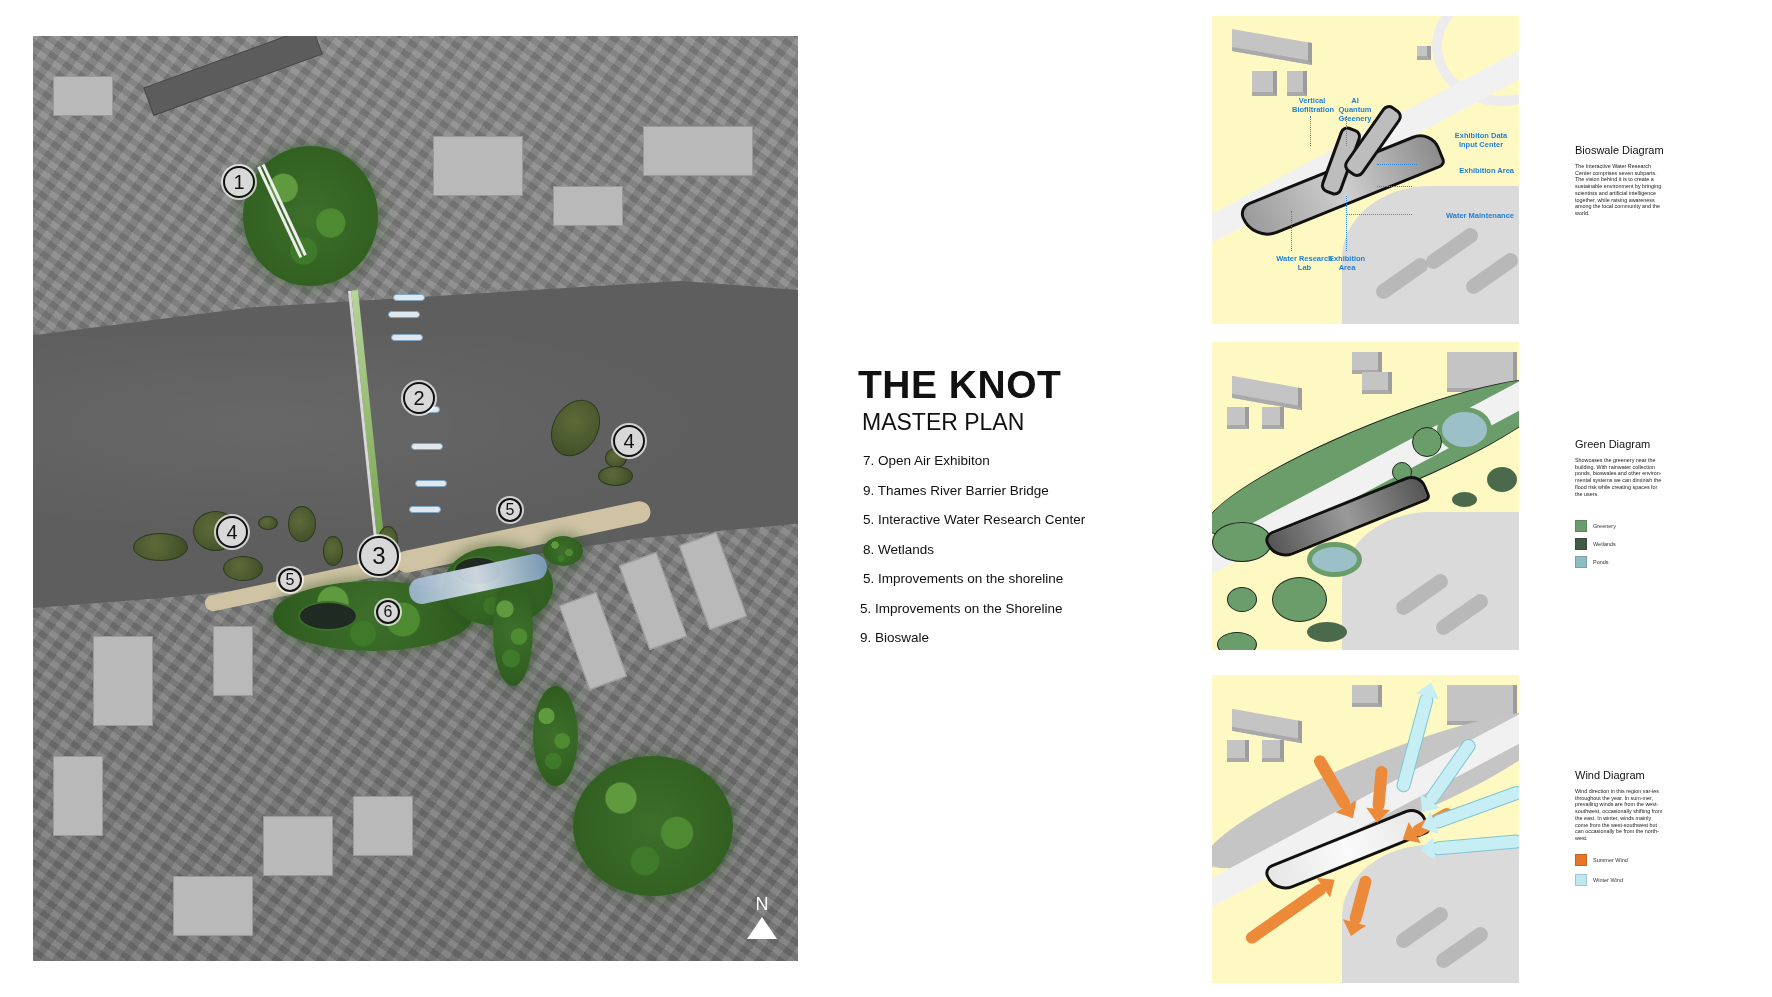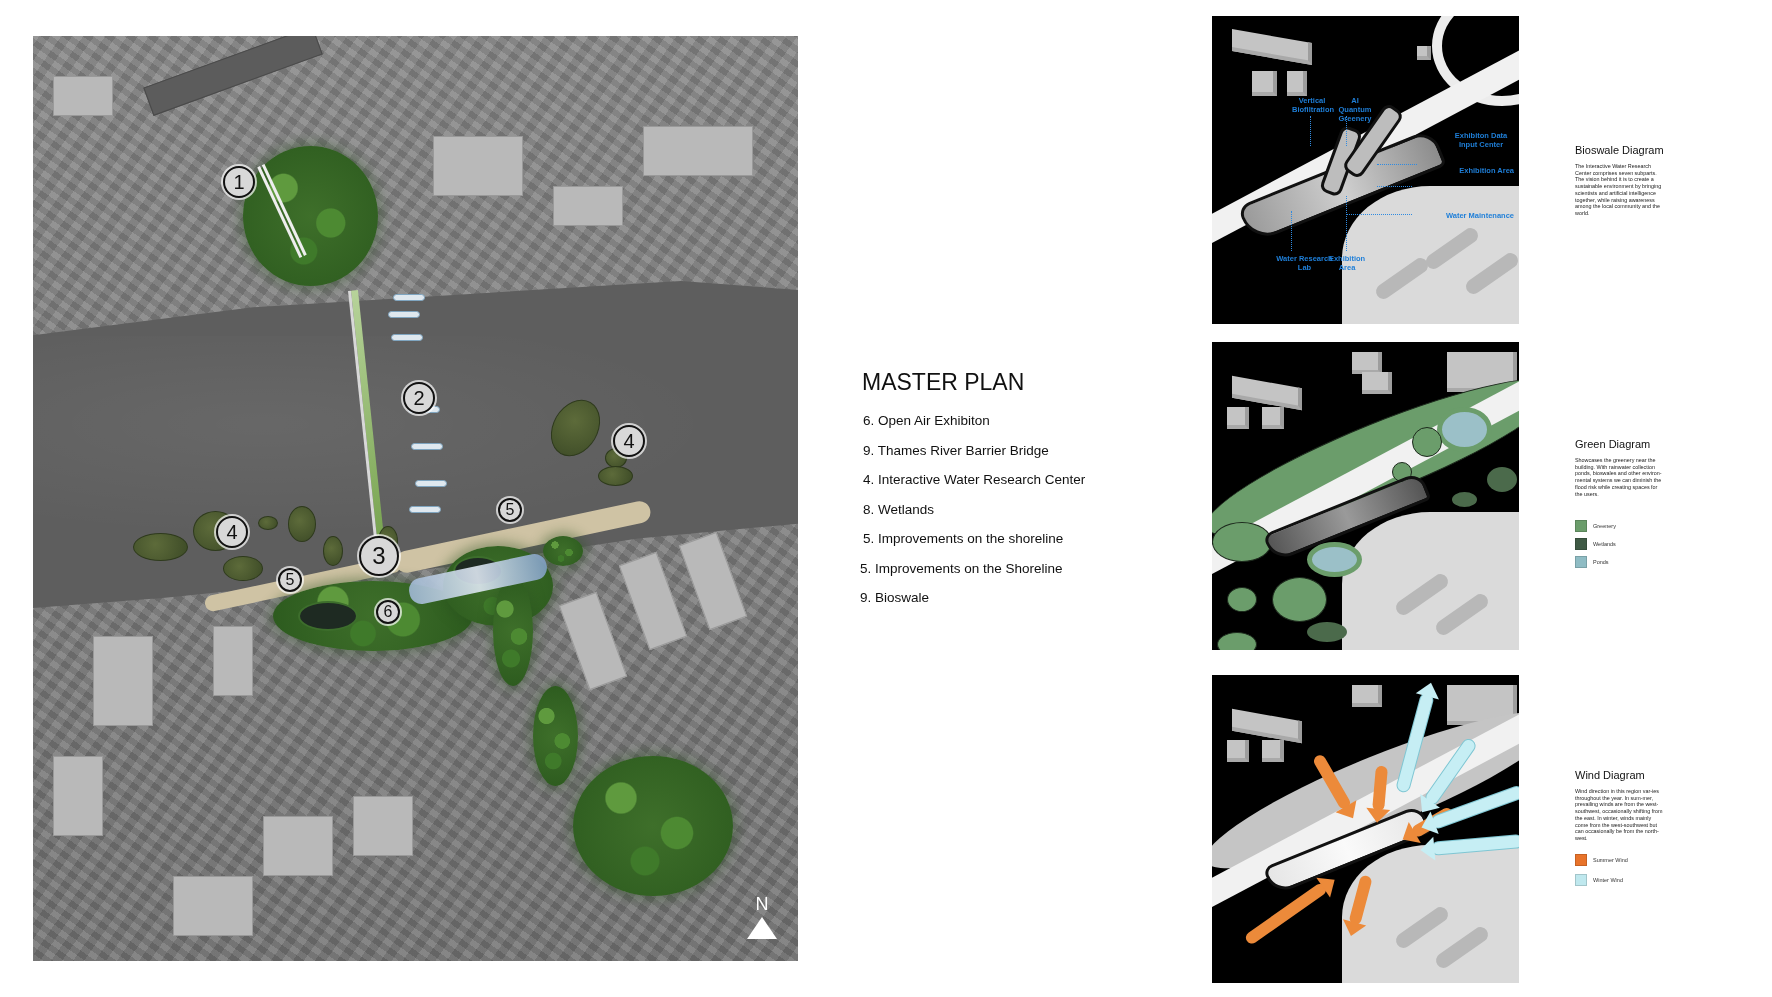--- a/index.html
+++ b/index.html
@@ -76,21 +76,21 @@
   
   #title-block { position: absolute; left: 858px; top: 365px; }
   .main-title { font-size: 39px; font-weight: bold; letter-spacing: 0.5px; line-height: 40px; }
   .sub-title { font-size: 23px; margin-top: 4px; margin-left: 4px; line-height: 26px; }
   .legend-list { list-style: none; margin-top: 16px; }
   .legend-list li { font-size: 13.5px; height: 29.5px; line-height: 20px; padding-left: 5px; }
   .legend-list li.shift { padding-left: 2px; }
 
   
   .panel {
-    position: absolute; left: 1212px; width: 307px; height: 308px; background: #000000; overflow: hidden;
+    position: absolute; left: 1212px; width: 307px; height: 308px; background: #fef9c3; overflow: hidden;
   }
   #panel-function { top: 16px; }
   #panel-green { top: 342px; }
   #panel-wind { top: 675px; height: 308px; }
   .p-block { position: absolute; background: #c4c4c4; border-right: 4px solid #9d9d9d; border-bottom: 4px solid #a9a9a9; }
   .p-road { position: absolute; background: #f1f1f1; height: 26px; transform-origin: left center; }
   .p-water { position: absolute; left: 130px; top: 170px; width: 220px; height: 180px; background: #dadada; border-radius: 40% 0 0 0; }
   .ship { position: absolute; width: 60px; height: 15px; background: #b8b8b8; border-radius: 8px; transform: rotate(-35deg); }
   .knot-shape {
     position: absolute; left: 25px; top: 150px; width: 210px; height: 40px;
@@ -216,25 +216,26 @@
       <span>6</span>
     </div>
 </div>
 
 <div class="north">
   <span class="n-letter">N</span>
   <div class="arrow"></div>
 </div>
 
 <div id="title-block">
+  <div class="main-title">THE KNOT</div>
   <div class="sub-title">MASTER PLAN</div>
   <ul class="legend-list">
-    <li>6. Open Air Exhibiton</li>
+    <li>7. Open Air Exhibiton</li>
     <li>9. Thames River Barrier Bridge</li>
-    <li>4. Interactive Water Research Center</li>
+    <li>5. Interactive Water Research Center</li>
     <li>8. Wetlands</li>
     <li>5. Improvements on the shoreline</li>
     <li class="shift">5. Improvements on the Shoreline</li>
     <li class="shift">9. Bioswale</li>
   </ul>
 </div>
 
 <div class="panel" id="panel-function">
   <div class="p-block" style="left:20px;top:20px;width:80px;height:22px;transform:skewY(10deg);"></div>
   <div class="p-block" style="left:40px;top:55px;width:25px;height:25px;"></div>

